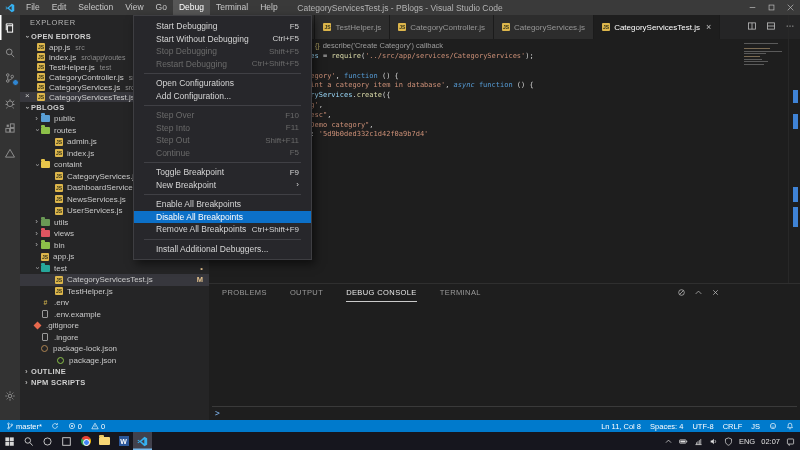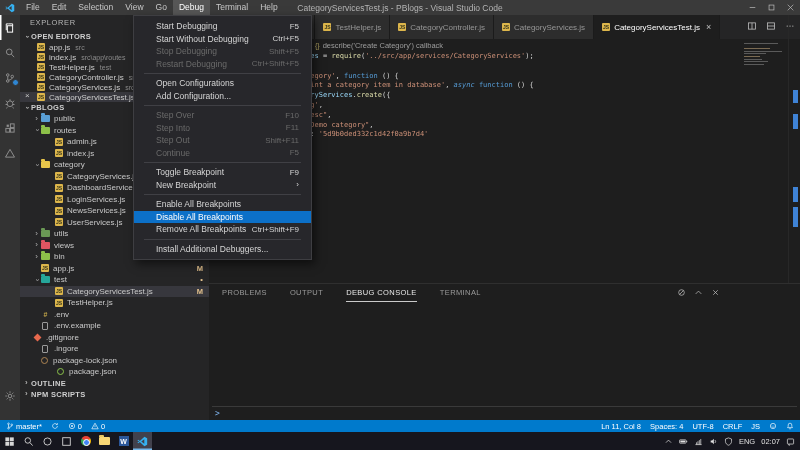--- a/index.html
+++ b/index.html
@@ -278,36 +278,31 @@
           <span class="tree-label">admin.js</span>
         </div>
         <div class="tree-row" style="padding-left: 26px;">
           <span class="chev"></span>
           <span class="jsicon">JS</span>
           <span class="tree-label">index.js</span>
         </div>
         <div class="tree-row" style="padding-left: 12px;">
           <span class="chev open">›</span>
           <span class="folder" style="background: rgb(232, 198, 74);"></span>
-          <span class="tree-label">category</span>
+          <span class="tree-label">containt</span>
         </div>
         <div class="tree-row" style="padding-left: 26px;">
           <span class="chev"></span>
           <span class="jsicon">JS</span>
           <span class="tree-label">CategoryServices.js</span>
         </div>
         <div class="tree-row" style="padding-left: 26px;">
           <span class="chev"></span>
           <span class="jsicon">JS</span>
           <span class="tree-label">DashboardServices.js</span>
-        </div>
-        <div class="tree-row" style="padding-left: 26px;">
-          <span class="chev"></span>
-          <span class="jsicon">JS</span>
-          <span class="tree-label">LoginServices.js</span>
         </div>
         <div class="tree-row" style="padding-left: 26px;">
           <span class="chev"></span>
           <span class="jsicon">JS</span>
           <span class="tree-label">NewsServices.js</span>
         </div>
         <div class="tree-row" style="padding-left: 26px;">
           <span class="chev"></span>
           <span class="jsicon">JS</span>
           <span class="tree-label">UserServices.js</span>

